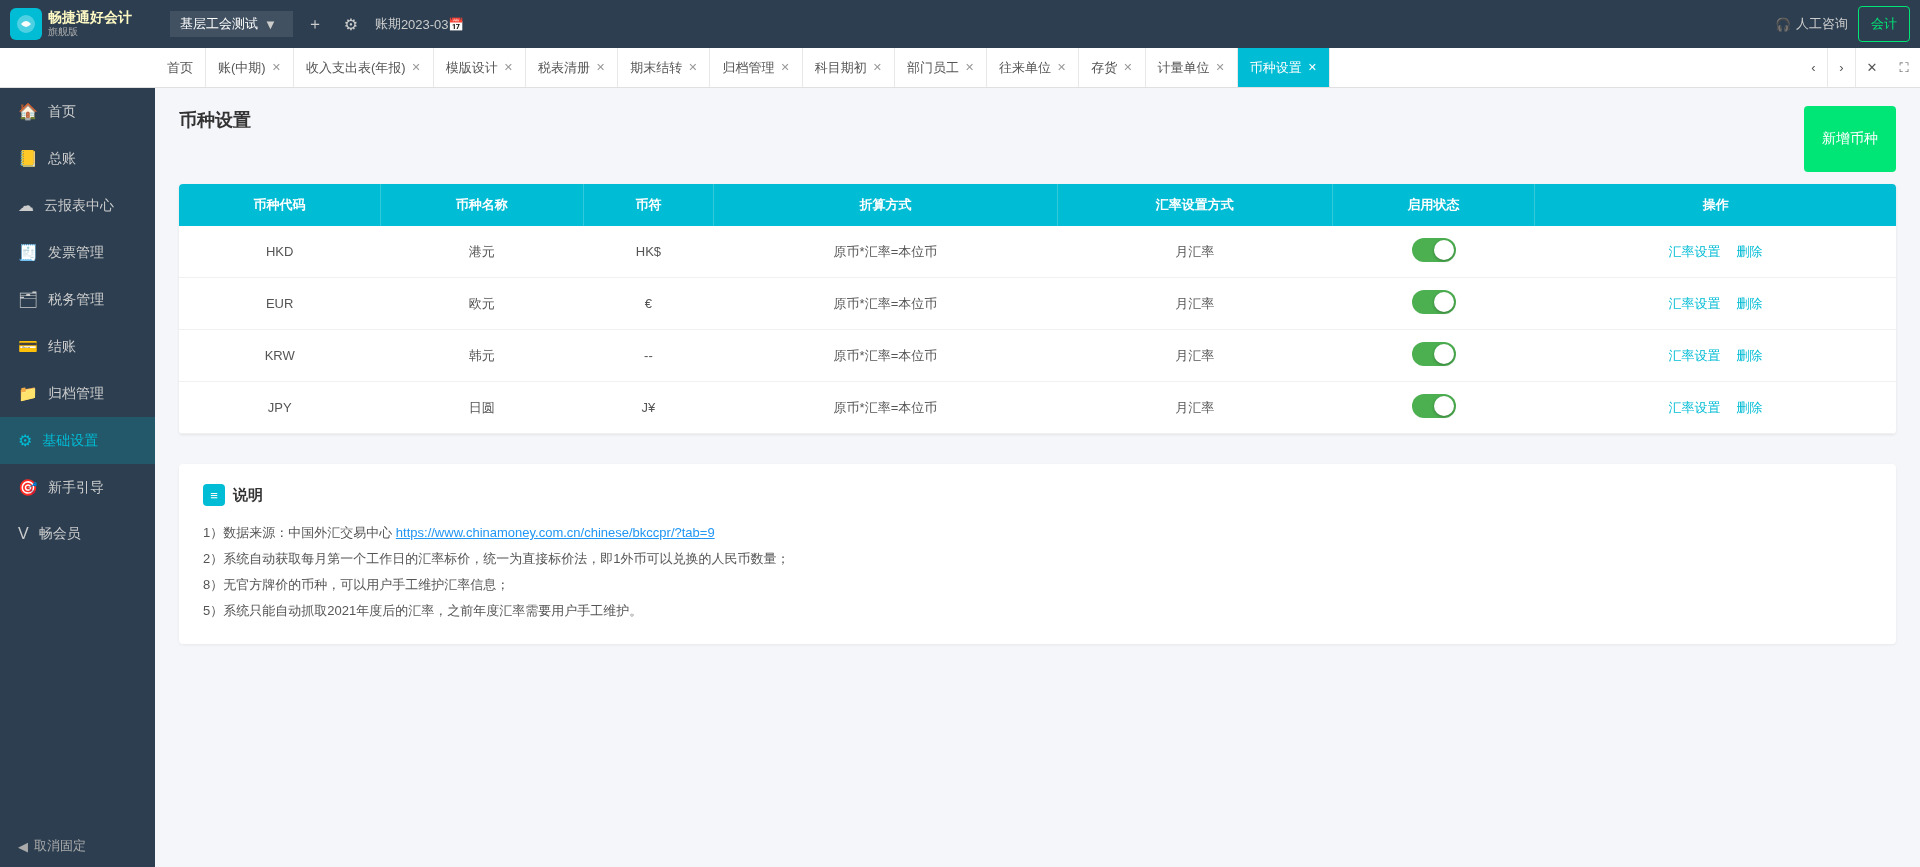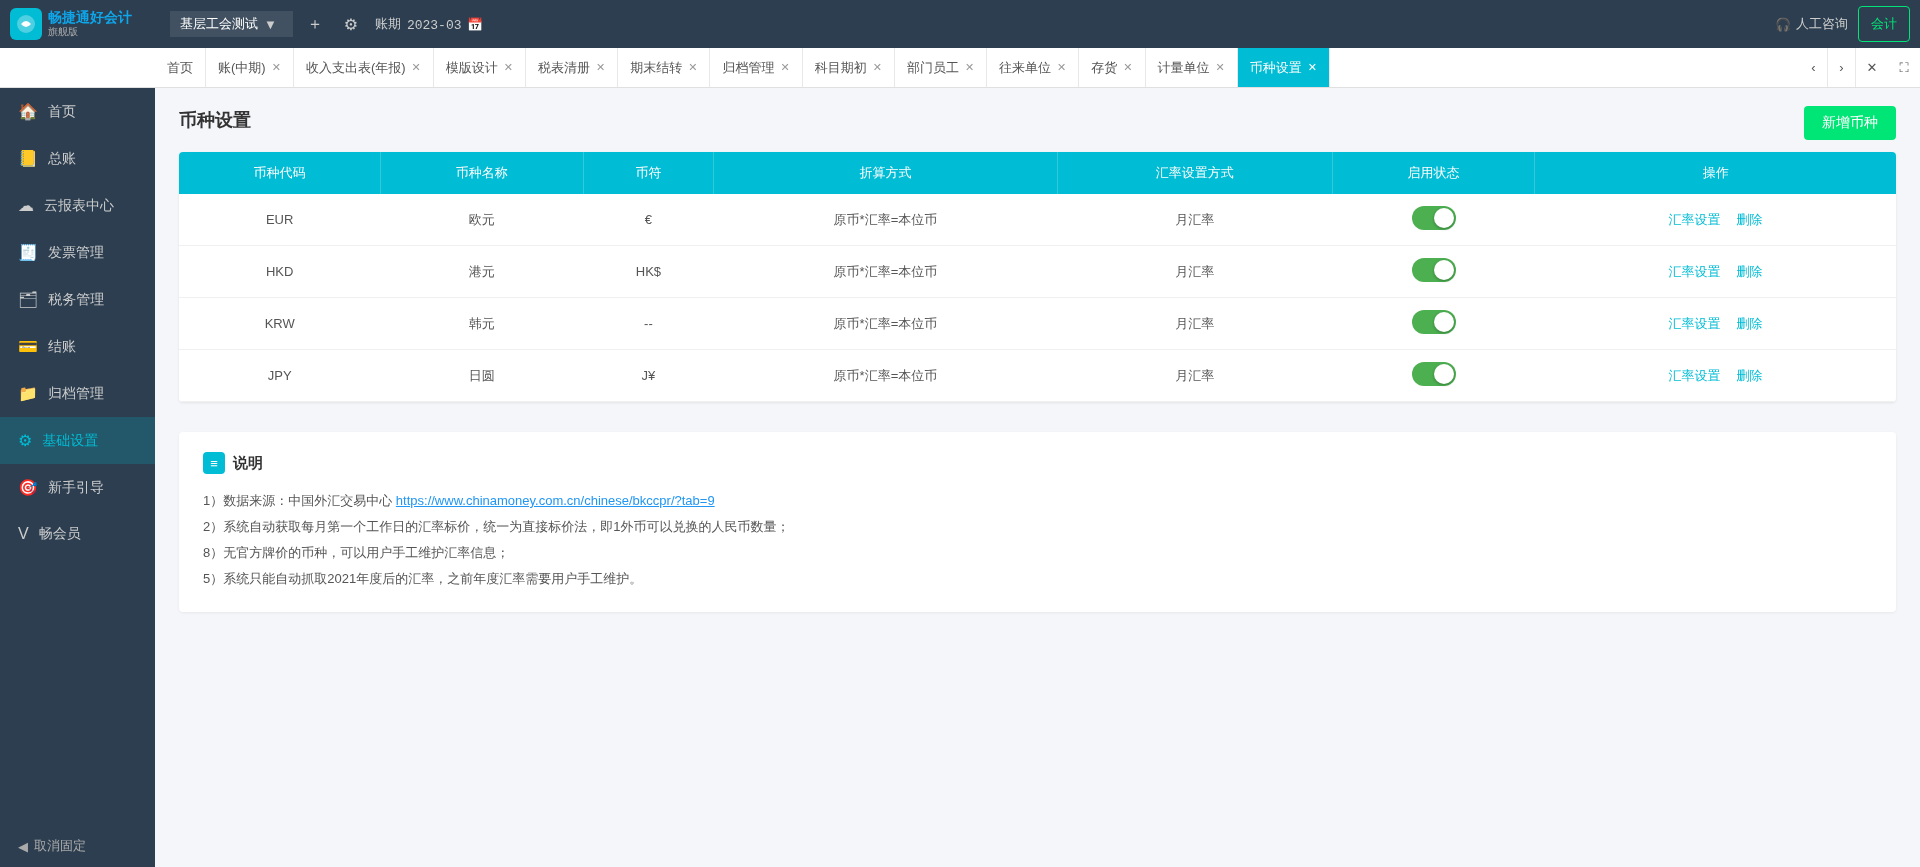--- a/index.html
+++ b/index.html
@@ -24,21 +24,21 @@
       width: 32px;
       height: 32px;
       background: #00bcd4;
       border-radius: 6px;
       display: flex;
       align-items: center;
       justify-content: center;
       margin-right: 6px;
       flex-shrink: 0;
     }
-    .logo-text { color: #0ea5e9; font-size: 14px; font-weight: bold; line-height: 1.2; }
+    .logo-text { color: #fef9c3; font-size: 14px; font-weight: bold; line-height: 1.2; }
     .logo-sub { color: #aaa; font-size: 10px; }
 
     .project-selector {
       display: flex;
       align-items: center;
       background: rgba(255,255,255,0.1);
       border-radius: 0;
       padding: 4px 10px;
       color: #fff;
       cursor: pointer;
@@ -62,23 +62,22 @@
       display: flex;
       align-items: center;
       justify-content: center;
     }
 
     .period-label {
       color: #ccc;
       margin-left: 10px;
       font-size: 13px;
       display: flex;
-      align-items: flex-end;
-      gap: 6px;
-      font-family: Liberation Mono, monospace;
+      align-items: center;
+      gap: 0;
     }
     .period-label .cal-icon { color: #00bcd4; }
 
     .top-right {
       margin-left: auto;
       display: flex;
       align-items: center;
       gap: 10px;
     }
     .consult-btn {
@@ -216,21 +215,21 @@
       margin-bottom: 16px;
     }
 
     .new-btn {
       float: right;
       margin-top: -10px;
       margin-bottom: 12px;
       background: #00e676;
       color: #fff;
       border: none;
-      padding: 8px 18px;
+      padding: 24px 18px;
       border-radius: 4px;
       cursor: pointer;
       font-size: 14px;
       font-weight: 500;
     }
 
     
     .data-table {
       width: 100%;
       border-collapse: collapse;
@@ -240,21 +239,21 @@
       box-shadow: 0 1px 3px rgba(0,0,0,0.08);
     }
     .data-table thead tr {
       background: #00bcd4;
       color: #fff;
     }
     .data-table thead th {
       padding: 12px 10px;
       text-align: center;
       font-size: 13px;
-      font-weight: 400;
+      font-weight: 700;
       border-right: 1px solid rgba(255,255,255,0.2);
     }
     .data-table thead th:last-child { border-right: none; }
     .data-table tbody tr {
       border-bottom: 1px solid #f0f0f0;
     }
     .data-table tbody td {
       padding: 12px 10px;
       text-align: center;
       font-size: 13px;
@@ -463,34 +462,34 @@
             <th>币种名称</th>
             <th>币符</th>
             <th>折算方式</th>
             <th>汇率设置方式</th>
             <th>启用状态</th>
             <th>操作</th>
           </tr>
       </thead>
       <tbody id="table-body">
           <tr>
-            <td>EUR</td>
-            <td>欧元</td>
-            <td>€</td>
+            <td>HKD</td>
+            <td>港元</td>
+            <td>HK$</td>
             <td>原币*汇率=本位币</td>
             <td>月汇率</td>
             <td><div class="toggle">
                 <div class="toggle-knob"></div>
               </div></td>
             <td class="op-cell"><span class="action-link">汇率设置</span><span class="action-link">删除</span></td>
           </tr>
           <tr>
-            <td>HKD</td>
-            <td>港元</td>
-            <td>HK$</td>
+            <td>EUR</td>
+            <td>欧元</td>
+            <td>€</td>
             <td>原币*汇率=本位币</td>
             <td>月汇率</td>
             <td><div class="toggle">
                 <div class="toggle-knob"></div>
               </div></td>
             <td class="op-cell"><span class="action-link">汇率设置</span><span class="action-link">删除</span></td>
           </tr>
           <tr>
             <td>KRW</td>
             <td>韩元</td>

